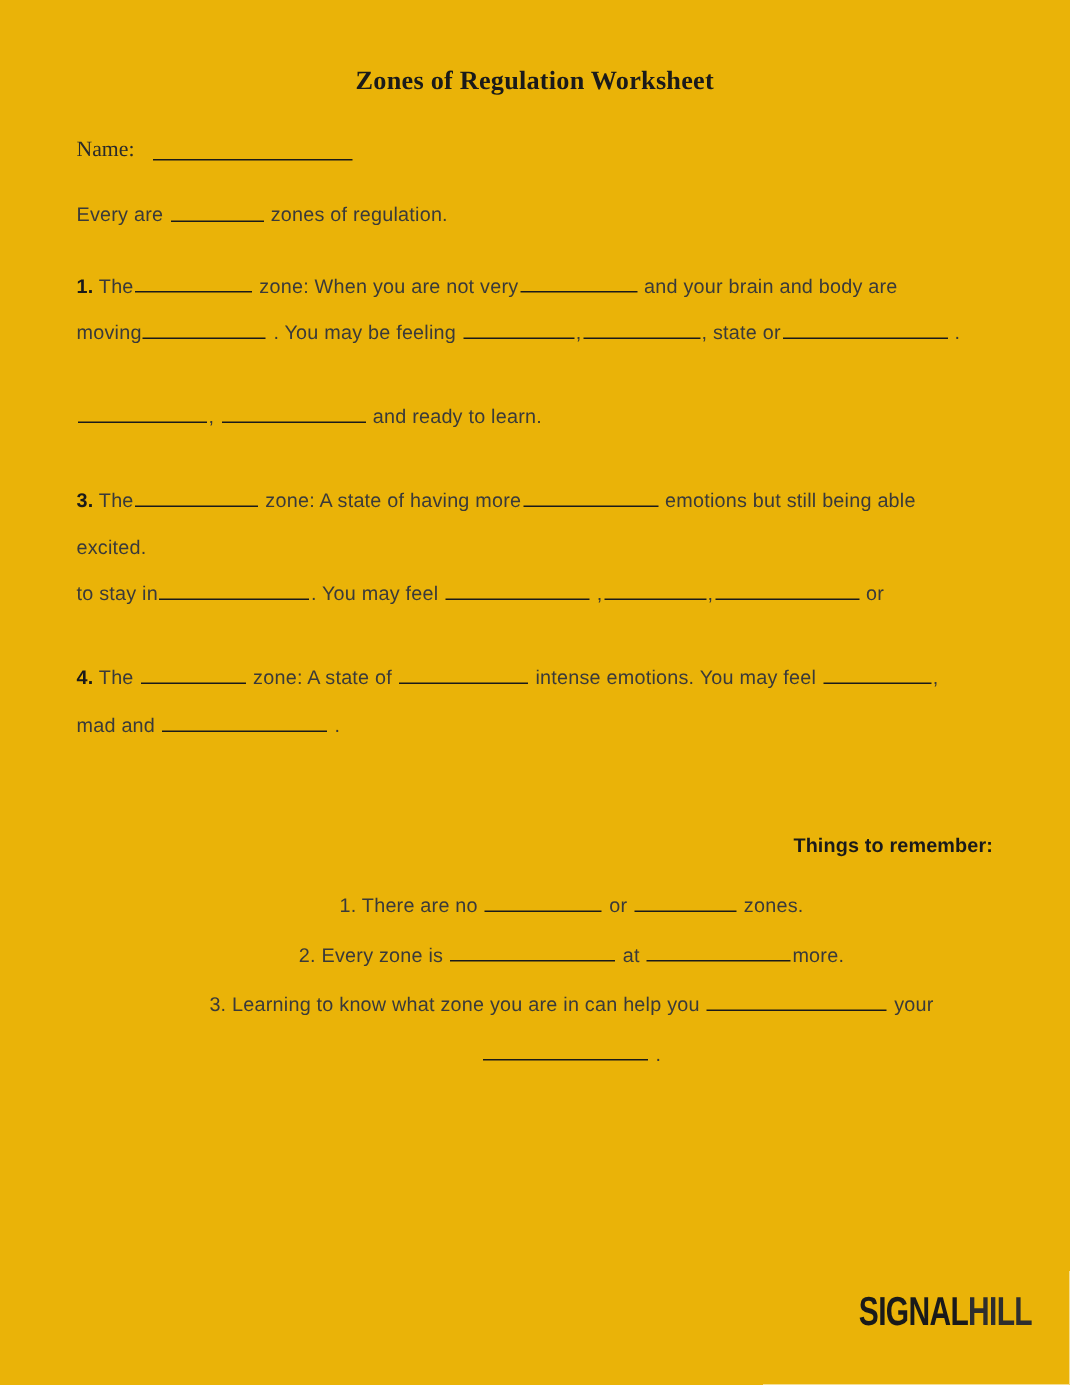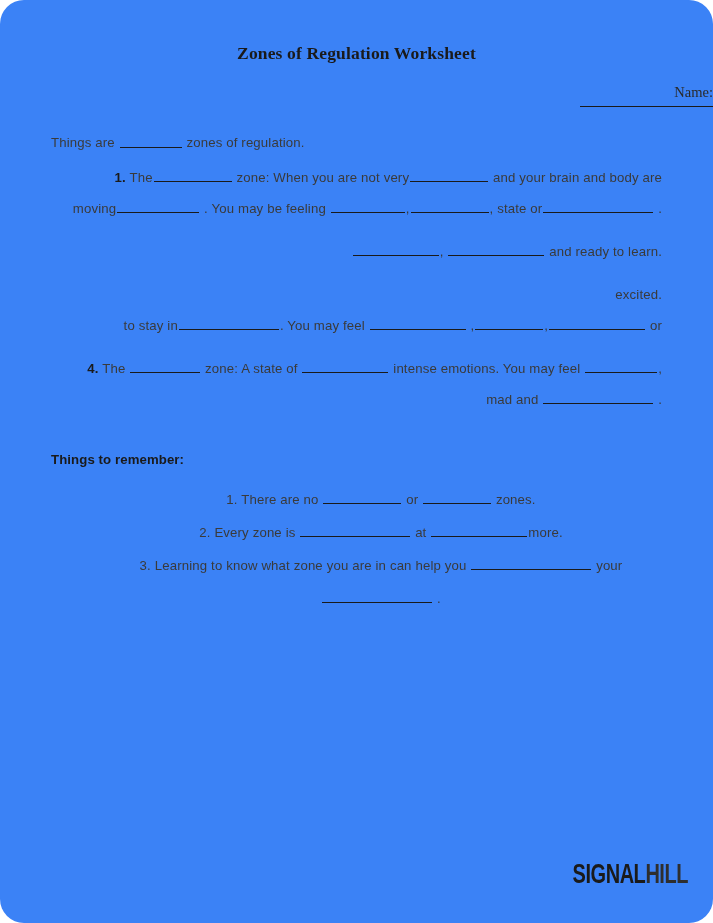--- a/index.html
+++ b/index.html
@@ -12,23 +12,22 @@
     height: 923px;
     position: relative;
     font-family: "Liberation Sans", sans-serif;
     color: #1d1d1d;
     overflow: hidden;
   }
 
   .page {
     position: absolute;
     inset: 0;
-    background: #3b82f6;
+    background: #eab308;
     padding: 0;
-    border-radius: 24px;
   }
 
   
   .worksheet-title {
     font-family: "Liberation Serif", serif;
     font-weight: bold;
     font-size: 17.5px;
     letter-spacing: 0.15px;
     text-align: center;
     color: #1a1a1a;
@@ -36,21 +35,20 @@
     padding-top: 44px;
     line-height: 1.1;
   }
 
   
   .name-row {
     display: flex;
     align-items: flex-end;
     margin: 22px 0 0 51px;
     height: 22px;
-    flex-direction: column;
   }
   .name-label {
     font-family: "Liberation Serif", serif;
     font-size: 14.5px;
     color: #2a2a2a;
     line-height: 1;
   }
   .name-blank {
     display: inline-block;
     width: 133px;
@@ -66,22 +64,21 @@
     color: #3a3a3a;
     letter-spacing: 0.15px;
   }
 
   .intro-line {
     margin-top: 29px;
     line-height: 1.05;
   }
 
   .qblock {
-    margin-top: 12px;
-    text-align: right;
+    margin-top: 25px;
   }
   .qblock .line {
     line-height: 2.35;
     white-space: nowrap;
   }
   .qnum {
     font-weight: bold;
     color: #1a1a1a;
   }
 
@@ -103,25 +100,26 @@
   .w82  { width: 82px; }
   .w86  { width: 86px; }
   .w90  { width: 90px; }
   .w96  { width: 96px; }
   .w100 { width: 100px; }
   .w110 { width: 110px; }
   .w120 { width: 120px; }
 
   
   .remember-heading {
-    margin-top: 36px;
+    margin-top: 57px;
     font-weight: bold;
     font-size: 13.2px;
     color: #1a1a1a;
     letter-spacing: 0.1px;
+    text-align: right;
   }
   .remember-list {
     margin-top: 16px;
     padding-left: 49px;
     text-align: center;
   }
   .remember-list .line {
     line-height: 2.5;
     white-space: nowrap;
   }
@@ -152,21 +150,21 @@
   <h1 class="worksheet-title">Zones of Regulation Worksheet</h1>
 
   <div class="name-row">
     <span class="name-label">Name:</span>
     <span class="name-blank"></span>
   </div>
 
   <div class="content">
 
     <div class="intro-line">
-      <span>Things are</span>
+      <span>Every are</span>
       <span class="bl w62"></span>
       <span>zones of regulation.</span>
     </div>
 
     <div class="qblock">
       <div class="line">
         <span class="qnum">1.</span>
         <span>The</span><span class="bl w78"></span>
         <span>zone: When you are not very</span><span class="bl w78"></span>
         <span>and your brain and body are</span>
@@ -181,20 +179,26 @@
 
     <div class="qblock">
       <div class="line">
         <span class="bl w86"></span><span>,</span>
         <span class="bl w96"></span>
         <span>and ready to learn.</span>
       </div>
     </div>
 
     <div class="qblock">
+      <div class="line">
+        <span class="qnum">3.</span>
+        <span>The</span><span class="bl w82"></span>
+        <span>zone: A state of having more</span><span class="bl w90"></span>
+        <span>emotions but still being able</span>
+      </div>
       <div class="line">
         <span>excited.</span>
       </div>
       <div class="line">
         <span>to stay in</span><span class="bl w100"></span><span>. You may feel</span>
         <span class="bl w96"></span>
         <span>,</span><span class="bl w68"></span><span>,</span><span class="bl w96"></span>
         <span>or</span>
       </div>
     </div>

